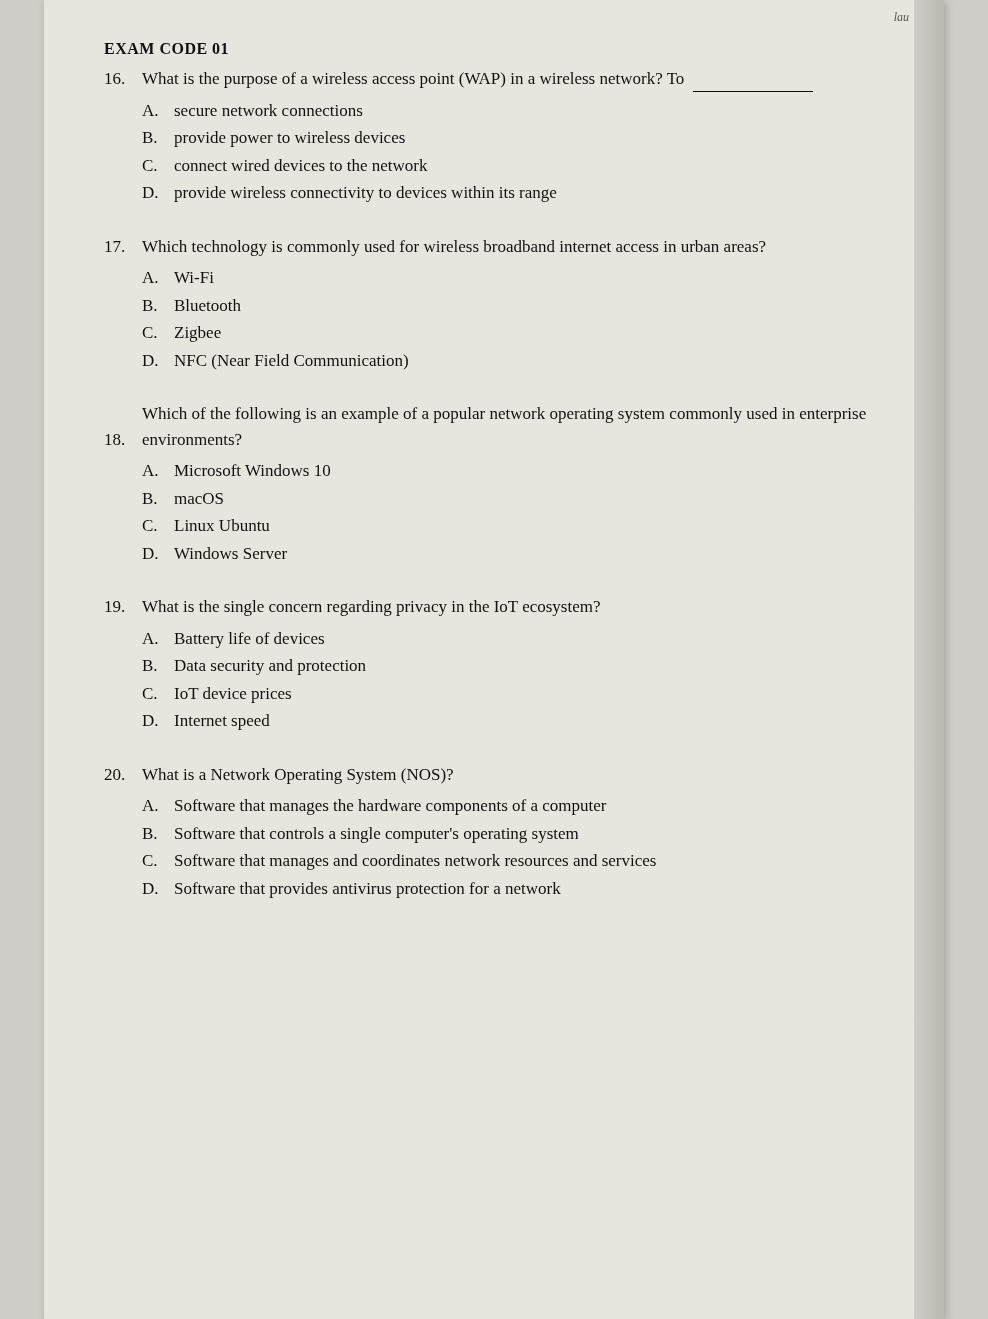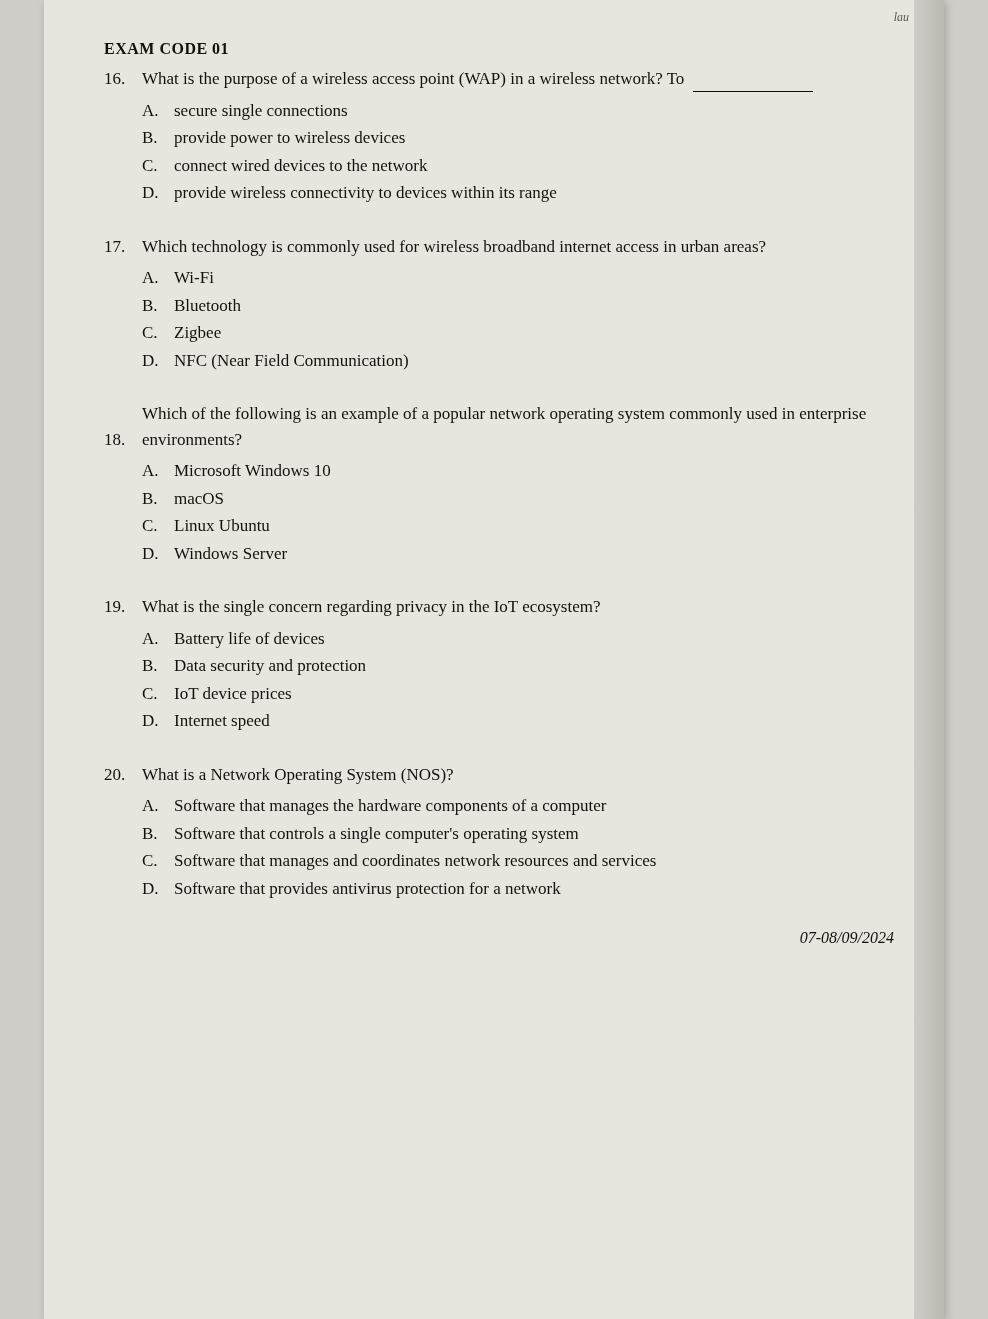--- a/index.html
+++ b/index.html
@@ -128,21 +128,21 @@
 
   <div id="questions-container">
       <div class="question-block">
         <div class="question-text">
           <span class="question-number">16.</span>
           <span class="question-body">What is the purpose of a wireless access point (WAP) in a wireless network? To <span class="blank"></span></span>
         </div>
         <div class="options">
           <div class="option">
             <span class="option-letter">A.</span>
-            <span class="option-text">secure single connections</span>
+            <span class="option-text">secure network connections</span>
           </div>
           <div class="option">
             <span class="option-letter">B.</span>
             <span class="option-text">provide power to wireless devices</span>
           </div>
           <div class="option">
             <span class="option-letter">C.</span>
             <span class="option-text">connect wired devices to the network</span>
           </div>
           <div class="option">
@@ -242,16 +242,15 @@
             <span class="option-text">Software that manages and coordinates network resources and services</span>
           </div>
           <div class="option">
             <span class="option-letter">D.</span>
             <span class="option-text">Software that provides antivirus protection for a network</span>
           </div>
         </div>
       </div>
     </div>
 
-  <div class="date-stamp">07-08/09/2024</div>
 
   <div class="right-edge"></div>
 </div>
 
 </body></html>

